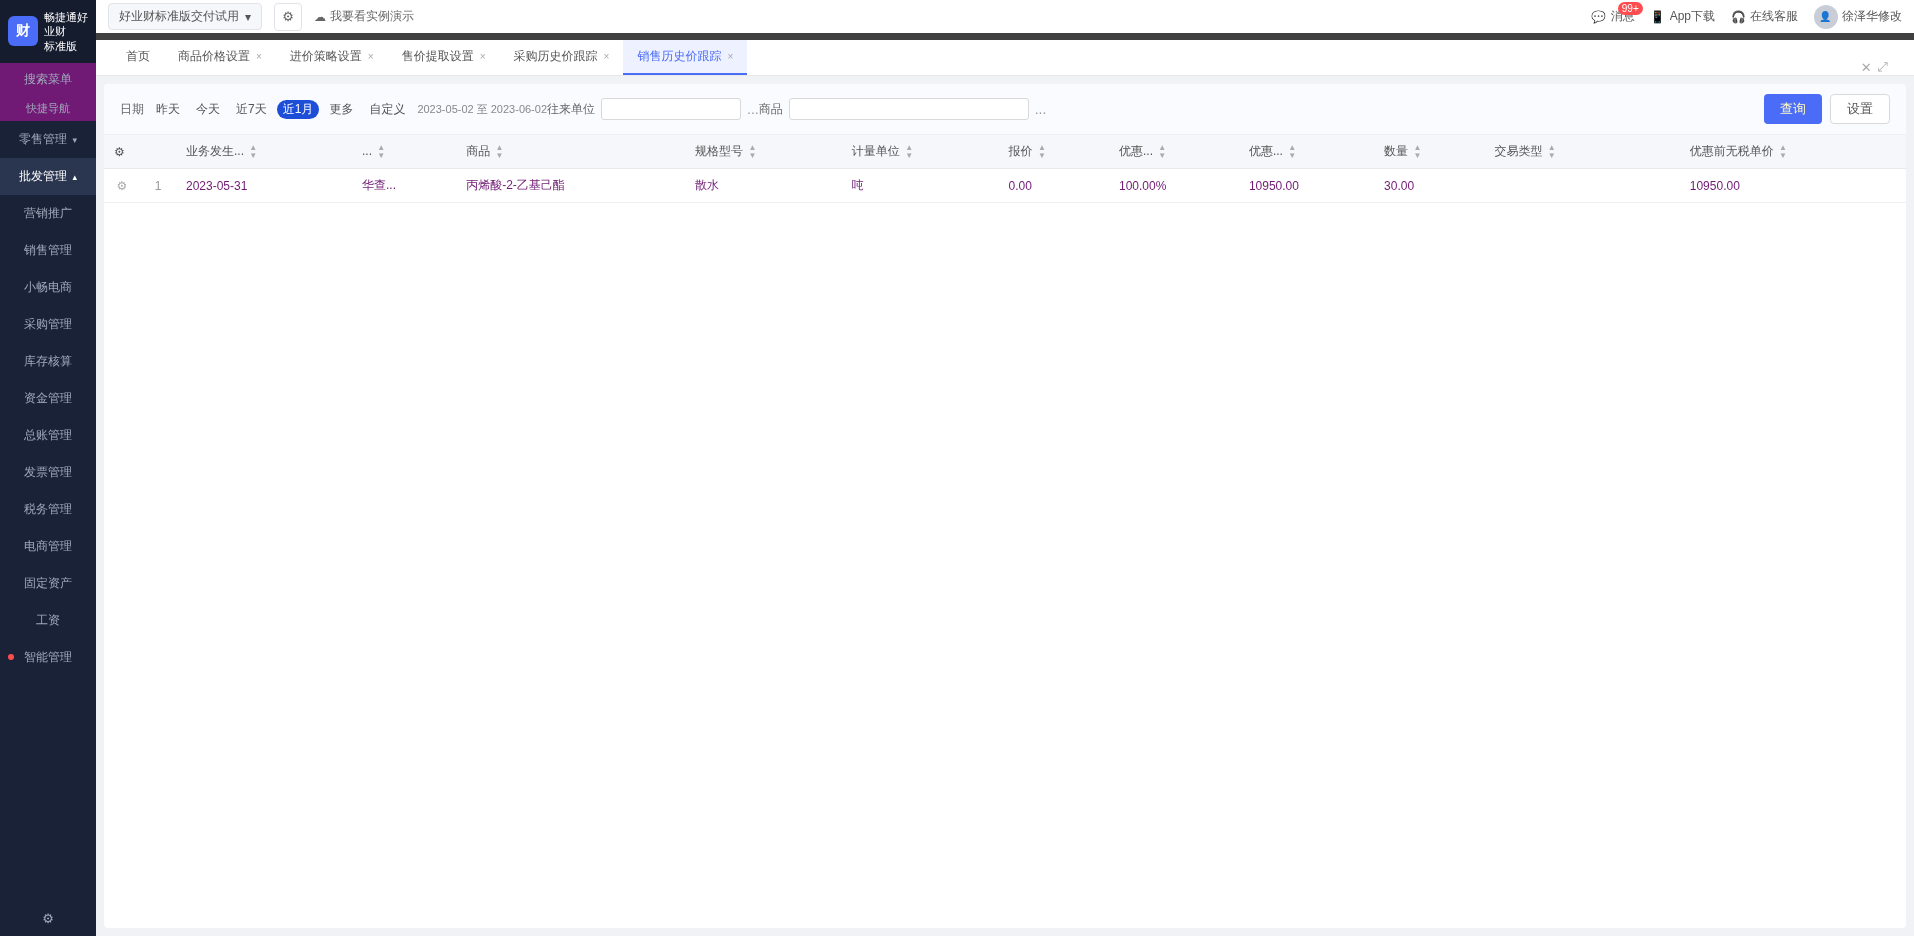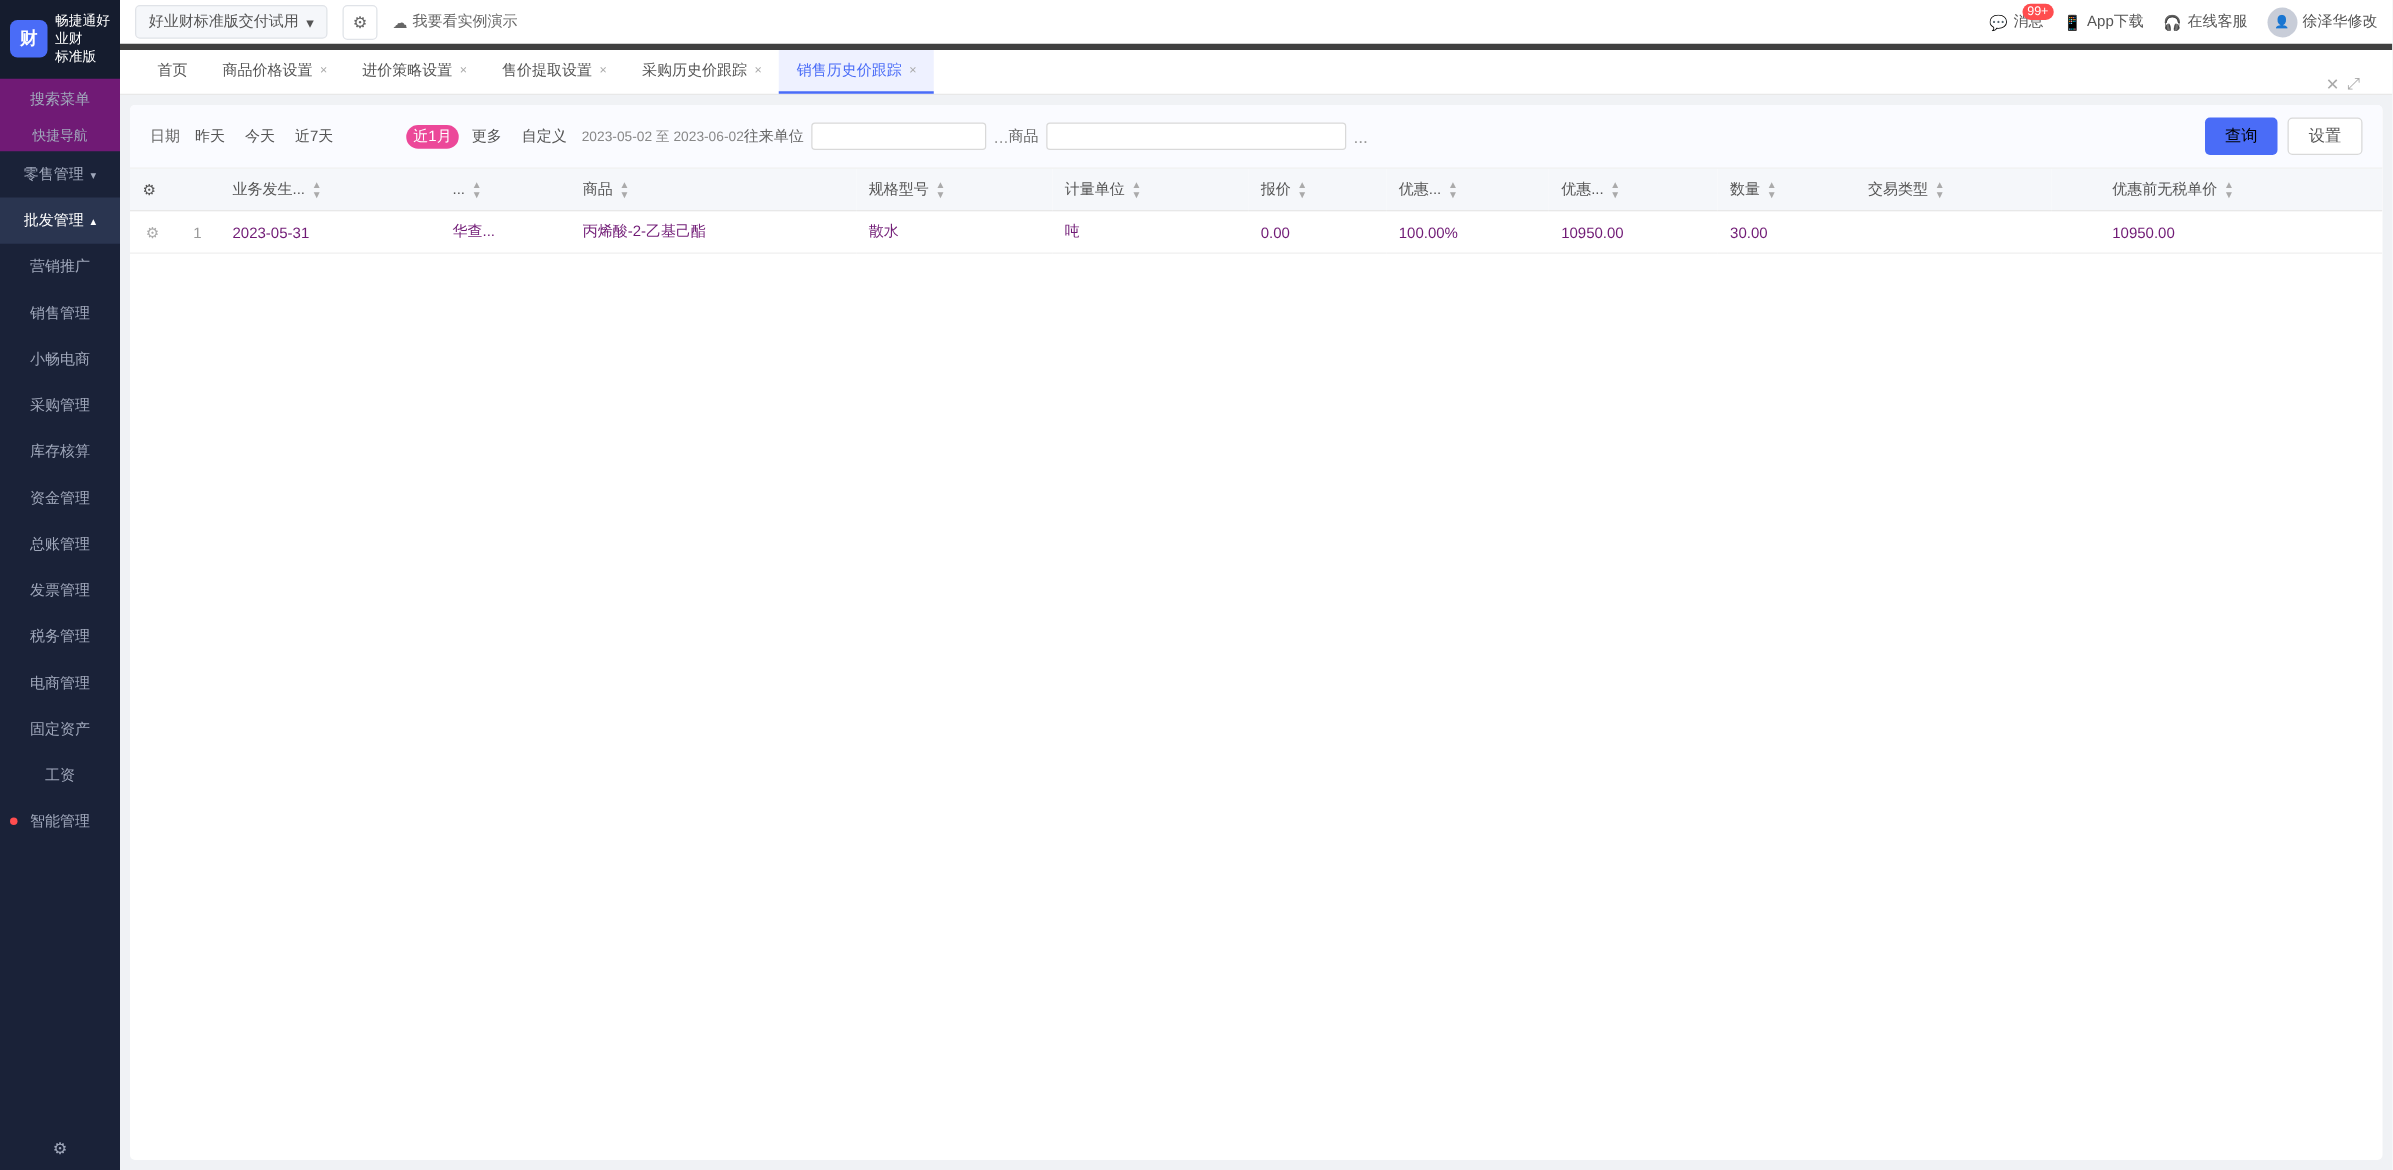--- a/index.html
+++ b/index.html
@@ -80,21 +80,21 @@
     }
 
     
     .topbar {
       background: #fff;
       height: 40px;
       display: flex;
       align-items: center;
       padding: 0 12px;
       gap: 12px;
-      border-bottom: 5px solid #404040;
+      border-bottom: 7px solid #404040;
       flex-shrink: 0;
     }
     .topbar-dropdown {
       display: flex;
       align-items: center;
       gap: 6px;
       background: #f5f7fa;
       border: 1px solid #e0e3e8;
       border-radius: 4px;
       padding: 4px 10px;
@@ -231,36 +231,36 @@
     .filter-label { color: #666; }
     .date-shortcuts {
       display: flex; gap: 4px; font-size: 12px;
     }
     .date-shortcut {
       padding: 1px 6px;
       cursor: pointer; color: #555;
       border-radius: 10px;
     }
     .date-shortcut.active {
-      background: #ec4899; color: #fff; margin-left: 48px;
+      background: #1d4ed8; color: #fff;
     }
     .date-range { font-size: 11px; color: #888; }
     .filter-input {
       border: 1px solid #d9d9d9; border-radius: 3px;
       padding: 3px 8px; font-size: 12px;
       width: 160px; color: #333;
       outline: none;
     }
     .filter-dots { color: #999; cursor: pointer; font-size: 14px; }
     .filter-actions {
       margin-left: auto;
       display: flex; gap: 8px;
     }
     .btn-primary {
-      background: #4a6cf7; color: #000000;
+      background: #4a6cf7; color: #fef9c3;
       border: none; border-radius: 4px;
       padding: 5px 16px; cursor: pointer; font-size: 13px;
     }
     .btn-default {
       background: #fff; color: #555;
       border: 1px solid #d9d9d9; border-radius: 4px;
       padding: 5px 16px; cursor: pointer; font-size: 13px;
     }
 
     

